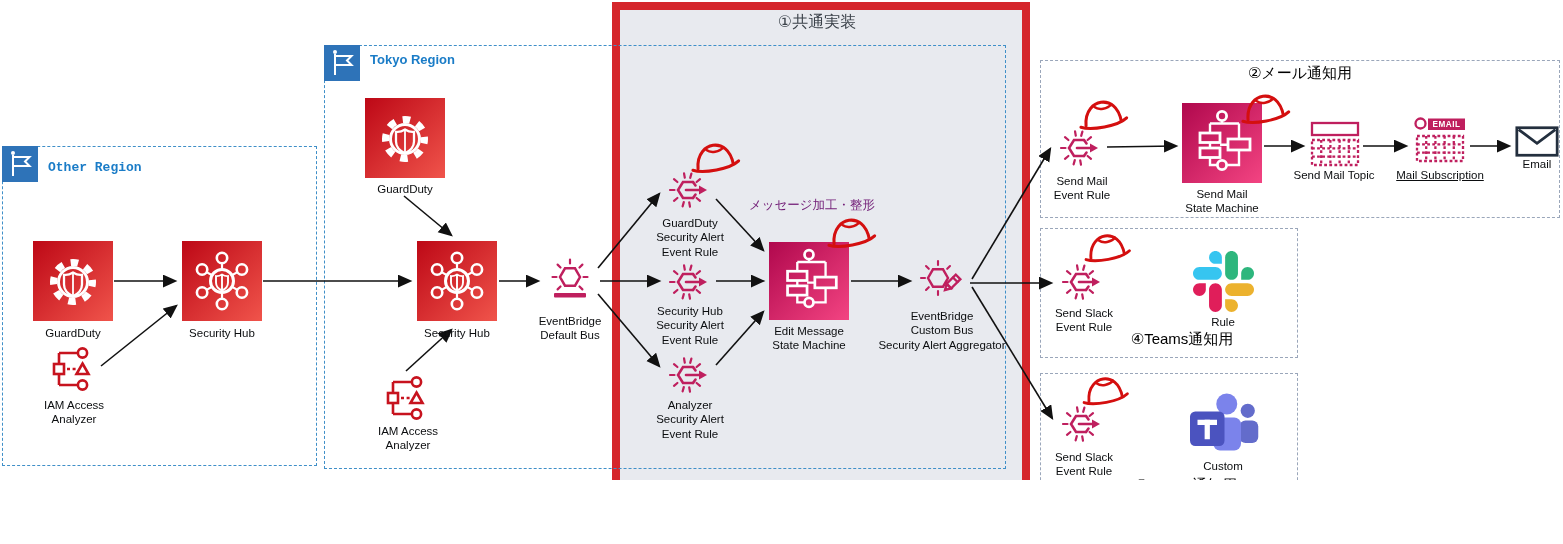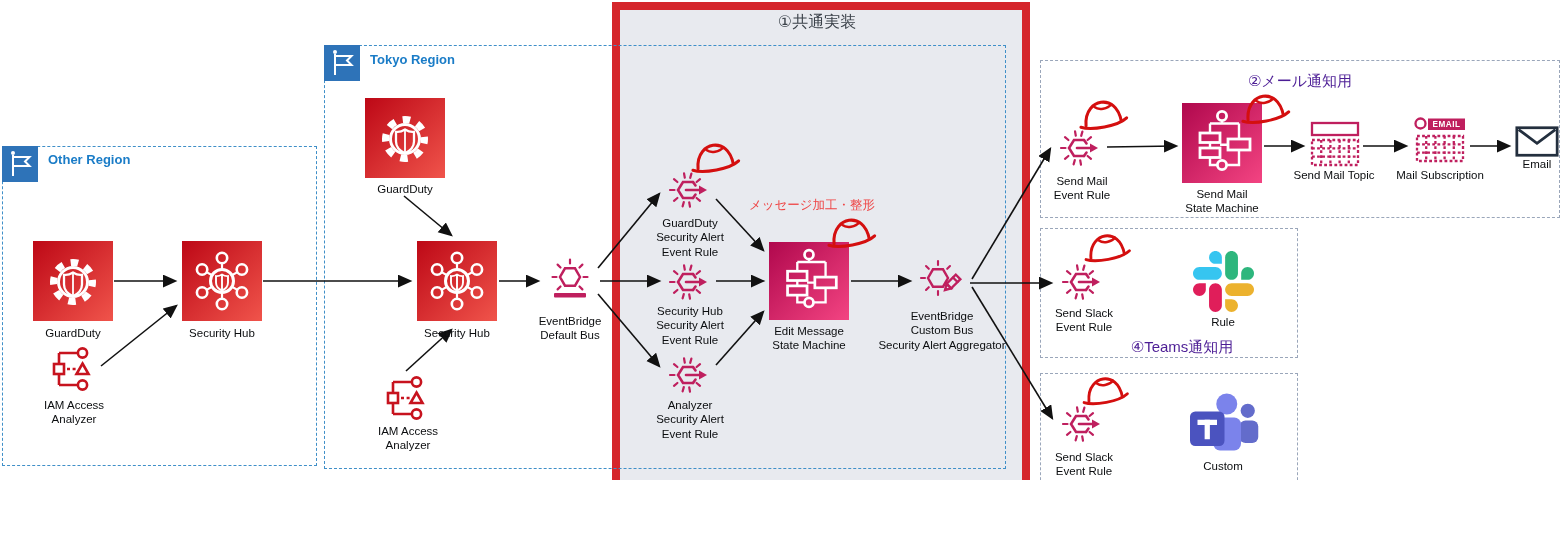--- a/index.html
+++ b/index.html
@@ -5,32 +5,32 @@
   html,body{margin:0;padding:0;background:#fff;}
   .canvas{position:relative;width:1563px;height:480px;background:#fff;overflow:hidden;
           font-family:"Liberation Sans","DejaVu Sans",sans-serif;}
   
   .region-box{position:absolute;border:1.6px dashed #3f8fc8;background:transparent;z-index:2;}
   .region-flag{position:absolute;width:36px;height:36px;background:#2e73b8;z-index:3;}
   .region-label{position:absolute;font-size:13px;font-weight:bold;color:#1a7cc7;z-index:3;white-space:nowrap;}
   .common-box{position:absolute;left:612px;top:2px;width:402px;height:529px;
               background:#e8eaef;border:8px solid #d5262b;z-index:1;}
   .notify-box{position:absolute;border:1.6px dashed #9aa6ba;background:transparent;z-index:2;}
-  .group-title{position:absolute;transform:translateX(-50%);font-size:15px;color:#4c1d95;z-index:3;white-space:nowrap;margin-top:8px;}
+  .group-title{position:absolute;transform:translateX(-50%);font-size:15px;color:#000000;z-index:3;white-space:nowrap;}
   .common-title{position:absolute;transform:translateX(-50%);font-size:16px;color:#3b424a;z-index:3;white-space:nowrap;}
   
   .icon{position:absolute;z-index:4;}
   .helmet{position:absolute;z-index:5;}
   .awsq{position:absolute;z-index:4;}
   .bg-red{background:linear-gradient(135deg,#bd0816 0%,#f0544b 100%);}
   .bg-pink{background:linear-gradient(135deg,#b0084d 0%,#f34482 100%);}
   .awsq svg,.icon svg,.helmet svg{display:block;width:100%;height:100%;}
   .lbl{position:absolute;transform:translateX(-50%);text-align:center;font-size:11.5px;
        line-height:1.24;color:#0b0d0f;white-space:pre-line;z-index:4;}
-  .note{position:absolute;transform:translateX(-50%);font-size:12.5px;color:#ef4444;z-index:4;white-space:nowrap;}
+  .note{position:absolute;transform:translateX(-50%);font-size:12.5px;color:#701a75;z-index:4;white-space:nowrap;}
   #arrows{position:absolute;left:0;top:0;z-index:3;}
   #symdefs{position:absolute;width:0;height:0;overflow:hidden;}
 </style>
 </head>
 <body>
 
 <svg id="symdefs" aria-hidden="true">
   <defs>
 
     <symbol id="sym-flag" viewBox="0 0 36 36">
@@ -166,21 +166,21 @@
 
   <div class="common-box"></div>
   <div class="common-title" style="left:817px;top:12px;">①共通実装</div>
 
   <div class="region-box" style="left:2px;top:146px;width:313px;height:318px;"></div>
   <div class="region-flag" style="left:2px;top:146px;">
     <svg viewBox="0 0 36 36" width="36" height="36">
         <use href="#sym-flag"></use>
       </svg>
   </div>
-  <div class="region-label" style="left:48px;top:152px;">Other Region</div>
+  <div class="region-label" style="left:48px;top:160px;font-family:Liberation Mono, monospace;">Other Region</div>
 
   <div class="region-box" style="left:324px;top:45px;width:680px;height:422px;"></div>
   <div class="region-flag" style="left:324px;top:45px;">
     <svg viewBox="0 0 36 36" width="36" height="36">
         <use href="#sym-flag"></use>
       </svg>
   </div>
   <div class="region-label" style="left:370px;top:52px;">Tokyo Region</div>
 
   <div class="notify-box" style="left:1040px;top:60px;width:518px;height:156px;"></div>
@@ -368,21 +368,21 @@
         <circle cx="8.5" cy="7.5" r="5"></circle>
         <g stroke-dasharray="2.8 2.3">
           <rect x="5" y="20" width="46" height="25"></rect>
           <path d="M5 28.3 H51 M5 36.6 H51 M14.2 20 V45 M23.4 20 V45 M32.6 20 V45 M41.8 20 V45"></path>
         </g>
       </g>
       <rect x="16" y="2.5" width="37" height="11.5" fill="#bf1f5e"></rect>
       <text x="34.5" y="11.3" text-anchor="middle" fill="#fff" font-size="8.2" font-weight="bold" font-family="Liberation Sans, sans-serif" letter-spacing="0.5">EMAIL</text>
     </svg>
   </div>
-  <div class="lbl" style="left:1440px;top:168px;">Mail Subscription</div>
+  <div class="lbl" style="left:1440px;top:168px;text-decoration:underline;">Mail Subscription</div>
 
   <div class="icon" style="left:1515px;top:125px;width:44px;height:33px;">
     <svg viewBox="0 0 48 36">
         <use href="#sym-env"></use>
       </svg>
   </div>
   <div class="lbl" style="left:1537px;top:157px;">Email</div>
 
   <div class="icon" style="left:1059px;top:258px;width:48px;height:48px;">
     <svg viewBox="0 0 48 48">

